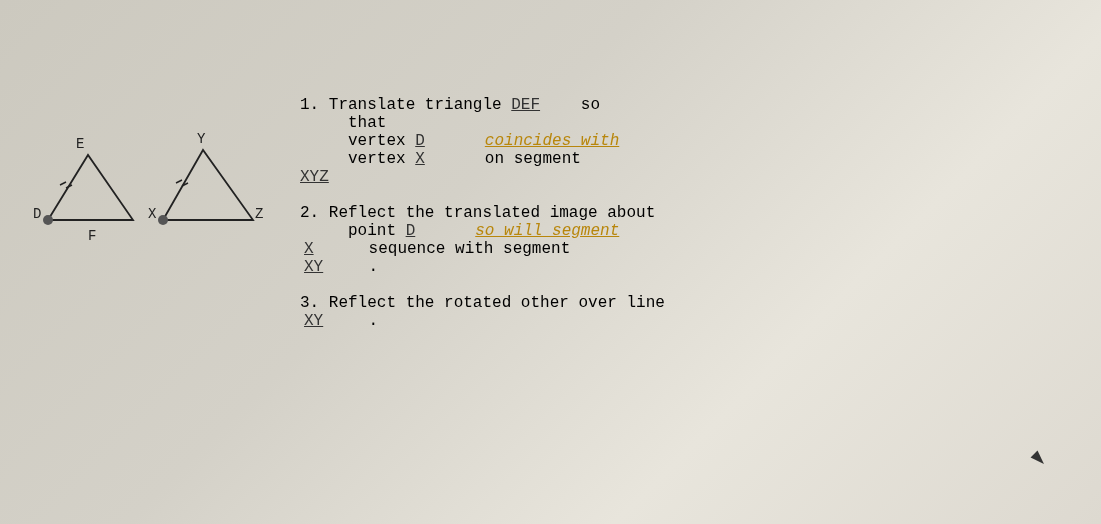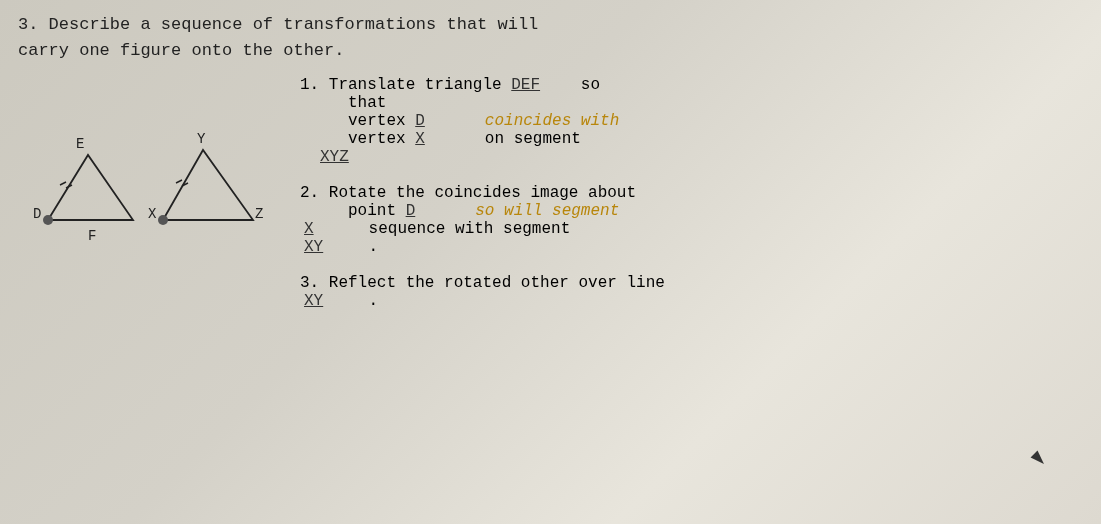--- a/index.html
+++ b/index.html
@@ -40,26 +40,27 @@
     }
 
     svg.triangles {
       width: 260px;
       height: 160px;
     }
 
     
     .answers-area {
       position: absolute;
-      top: 76px;
+      top: 96px;
       left: 300px;
       width: 700px;
     }
 
     .underlined {
+      text-decoration: underline;
       font-style: italic;
       color: #b8860b;
     }
 
     .filled-blank {
       text-decoration: underline;
       display: inline-block;
       min-width: 60px;
       color: #333;
     }
@@ -79,25 +80,20 @@
       border-right: 7px solid transparent;
       border-top: 14px solid #333;
       transform: rotate(-45deg) scaleX(0.7);
     }
   </style>
 </head>
 <body>
 
 <div class="page-content">
 
-  <div class="question-header">
-    <span>3.</span>
-    <span>Describe a sequence of transformations that will</span><br>
-    <span>carry one figure onto the other.</span>
-  </div>
 
   <div class="figures-area">
     <svg class="triangles" viewBox="0 0 260 160">
 
       <polygon points="30,120 70,55 115,120" fill="none" stroke="#222" stroke-width="1.8"></polygon>
 
       <circle cx="30" cy="120" r="5" fill="#555"></circle>
 
       <text x="58" y="48" font-size="14" font-family="Courier New" fill="#222">E</text>
       <text x="15" y="118" font-size="14" font-family="Courier New" fill="#222">D</text>
@@ -130,26 +126,26 @@
       <span>&nbsp;&nbsp;&nbsp;&nbsp;&nbsp;that</span>
       <br>
       <span>&nbsp;&nbsp;&nbsp;&nbsp;&nbsp;vertex </span>
       <span class="filled-blank">D</span>
       <span class="underlined"> coincides with</span>
       <br>
       <span>&nbsp;&nbsp;&nbsp;&nbsp;&nbsp;vertex </span>
       <span class="filled-blank">X</span>
       <span> on segment</span>
       <br>
-      <span class="filled-blank" style="min-width:80px; margin-left:20px;">XYZ</span>
+      <span class="filled-blank" style="min-width:80px; margin-left:0;">XYZ</span>
     </div>
 
     <div class="step-block">
       <span class="step-num">2.</span>
-      <span> Rotate the coincides image about</span>
+      <span> Reflect the translated image about</span>
       <br>
       <span>&nbsp;&nbsp;&nbsp;&nbsp;&nbsp;point </span>
       <span class="filled-blank">D</span>
       <span class="underlined"> so will segment</span>
       <br>
       <span class="filled-blank" style="min-width:55px; margin-left:4px;">X</span>
       <span> sequence with segment</span>
       <br>
       <span class="filled-blank" style="min-width:55px; margin-left:4px;">XY</span>
       <span> .</span>

